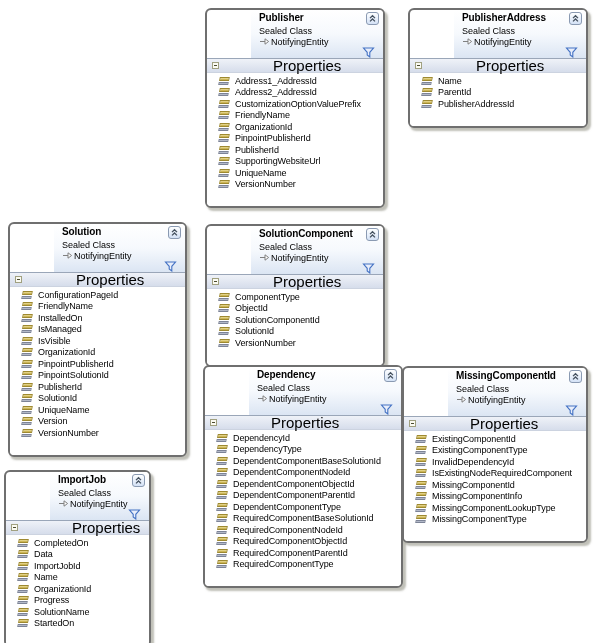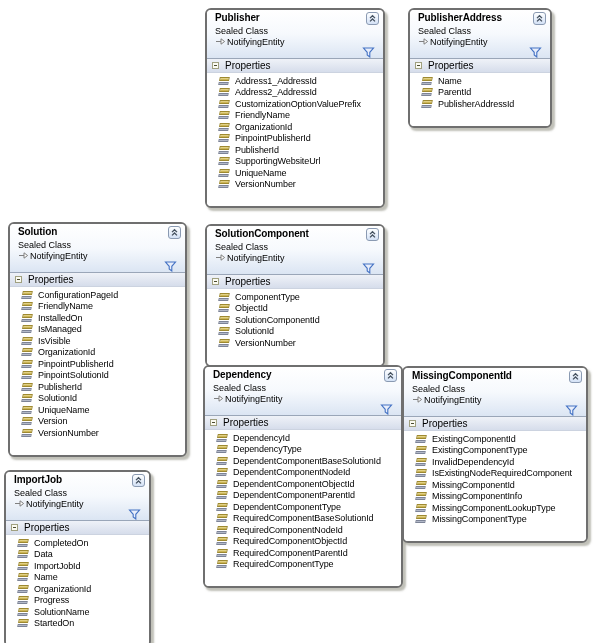--- a/index.html
+++ b/index.html
@@ -10,40 +10,41 @@
   }
   .class-box {
     position:absolute; box-sizing:border-box;
     border:2px solid #6f6f6f; border-radius:6px; background:#fff;
     box-shadow:2.5px 3px 2px rgba(140,140,125,0.55);
   }
   .box-header {
     background:linear-gradient(180deg,#ffffff 0%,#f6f9fd 50%,#dbe5f3 100%);
     border-radius:4px 4px 0 0;
     padding:2px 4px 0 8px;
+    margin-left:44px;
   }
   .title-row { display:flex; justify-content:space-between; align-items:flex-start; height:14px; }
   .class-title { font-size:10px; font-weight:bold; letter-spacing:-0.1px; }
   .collapse-btn {
     width:13px; height:13px; box-sizing:border-box; flex:none;
     border:1px solid #8a9ab2; border-radius:3px;
     background:linear-gradient(180deg,#fdfeff,#d4e2f6);
     display:flex; align-items:center; justify-content:center;
     cursor:pointer;
   }
   .stereotype { font-size:9px; height:10px; line-height:10px; }
   .base-row { font-size:9px; height:11px; display:flex; align-items:center; gap:1px; }
   .filter-row { height:11px; display:flex; justify-content:flex-end; padding-right:4px; }
   .section-header {
     height:15px; box-sizing:border-box;
     background:linear-gradient(180deg,#eff2f8 0%,#d6ddeb 100%);
     border-top:1px solid #9aa6b8; border-bottom:1px solid #ccd3e0;
     display:flex; align-items:center; gap:6px; padding-left:5px;
   }
-  .section-label { font-size:10px; }
+  .section-label { font-size:15px;margin-left:48px; }
   .expander {
     width:7px; height:7px; box-sizing:border-box; flex:none; position:relative;
     border:1px solid #a0a080; background:#fbfbf2; cursor:pointer;
   }
   .expander::after {
     content:""; position:absolute; left:1px; right:1px; top:2px;
     height:1px; background:#4a4a30;
   }
   .prop-list { padding:2px 0 16px 0; background:#fff; border-radius:0 0 4px 4px; }
   .prop-row { height:11.5px; display:flex; align-items:center; gap:6px; padding-left:12px; }
@@ -161,21 +162,21 @@
       <div class="prop-row">
         <span class="picon">
           <i class="pi-top"></i>
           <i class="pi-bot"></i>
         </span>
         <span class="plabel">VersionNumber</span>
       </div>
     </div>
 </div>
 
-<div class="class-box" style="left:408px; top:8px; width:144px;">
+<div class="class-box" style="left:408px; top:8px; width:180px;">
   <div class="box-header">
     <div class="title-row">
       <span class="class-title">PublisherAddress</span>
       <span class="collapse-btn">
           <svg width="9" height="9" viewBox="0 0 9 9">
             <path d="M2 4.1 L4.5 1.7 L7 4.1 M2 7.4 L4.5 5 L7 7.4" fill="none" stroke="#44515f" stroke-width="1.3"></path>
           </svg>
         </span>
     </div>
     <div class="stereotype">Sealed Class</div>

